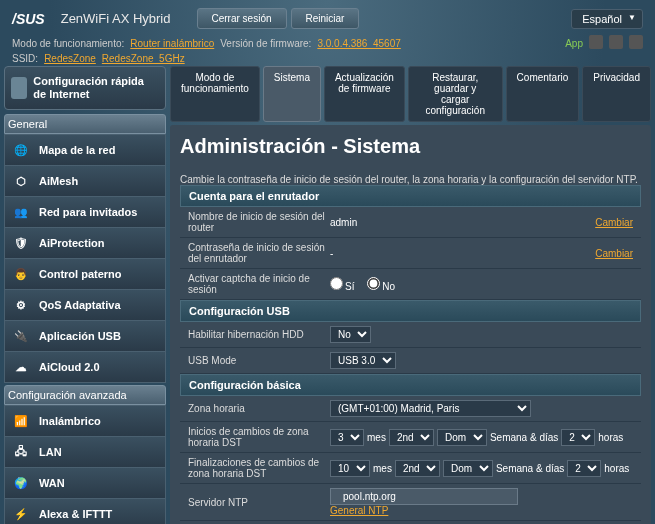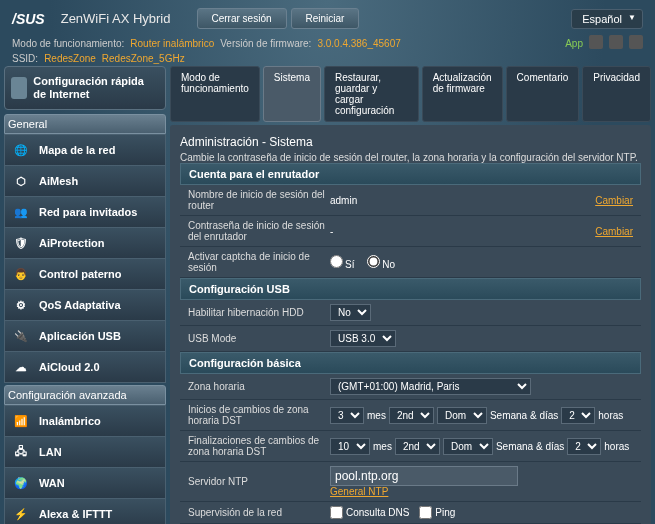--- a/index.html
+++ b/index.html
@@ -6,46 +6,46 @@
 body{background:#2c4a5e;width:655px;height:524px;overflow:hidden;font-size:11px;color:#fff}
 .outer{background:radial-gradient(ellipse at top,#4a6b7e 0%,#2c4a5e 60%);padding:4px}
 .topbar{display:flex;align-items:center;padding:4px 8px;gap:16px}
 .logo{font-weight:bold;font-size:14px;font-style:italic;color:#fff}
 .model{font-size:13px;color:#e8e8e8}
 .topbtns{display:flex;gap:4px;margin-left:10px}
 .topbtn{background:linear-gradient(#5a7485,#3e5766);border:1px solid #6a8090;padding:4px 14px;font-size:10px;color:#fff;border-radius:3px;cursor:pointer}
 .lang{margin-left:auto;background:#2a3d4a;border:1px solid #4a5e6e;padding:3px 20px 3px 10px;color:#fff;font-size:11px;border-radius:3px;position:relative}
 .lang::after{content:"▼";position:absolute;right:6px;font-size:8px}
 .inforow{display:flex;align-items:flex-end;padding:2px 8px;font-size:10px;color:#ccc;gap:6px}
-.inforow a{color:#f0a830;}
+.inforow a{color:#f0a830;text-decoration:underline}
 .sp{flex:1}
 .appicon{width:14px;height:14px;background:#555;border-radius:2px}
 .main{display:flex;gap:4px}
 .sidebar{width:162px;flex-shrink:0}
 .qs{background:linear-gradient(#3a5060,#2a3a48);border:1px solid #5a7080;border-radius:4px;padding:8px 6px;margin-bottom:4px;display:flex;align-items:center;gap:6px}
 .qsicon{width:22px;height:22px;background:#6a8595;border-radius:3px}
 .qs-text{font-size:11px;font-weight:bold;line-height:1.2}
 .cat{background:linear-gradient(#6a8090,#4a6070);text-align:left;padding:3px;font-size:11px;border-radius:3px 3px 0 0;margin-top:2px;border:1px solid #7a90a0}
 .navitem{background:linear-gradient(#3a5060,#2a3a48);border:1px solid #4a6070;padding:5px 6px;display:flex;align-items:center;gap:8px;font-size:11px;font-weight:bold;cursor:pointer;border-top:none}
 .navitem:first-of-type{border-top:1px solid #4a6070}
 .nicon{width:20px;height:20px;flex-shrink:0;display:flex;align-items:center;justify-content:center}
 .content{flex:1;min-width:0}
 .tabs{display:flex;gap:3px;margin-bottom:3px}
-.tab{background:#2a3a48;padding:5px 10px;font-size:10px;text-align:left;border-radius:3px;cursor:pointer;line-height:1.1;border:1px solid #3a4a58}
+.tab{background:#2a3a48;padding:5px 10px;font-size:10px;text-align:center;border-radius:3px;cursor:pointer;line-height:1.1;border:1px solid #3a4a58}
 .tab.active{background:#4a5a68;border:1px solid #6a7a88}
 .panel{background:#3a4a58;padding:10px;border-radius:3px}
-.ptitle{font-size:12px;font-weight:normal;margin-bottom:3px;color:#fff}
+.ptitle{font-size:20px;font-weight:bold;margin-bottom:16px;color:#fff}
 .pdesc{font-size:10px;color:#ddd;}
 .shead{background:linear-gradient(#3a5a6a,#2a4a5a);padding:4px 8px;font-size:11px;font-weight:bold;color:#fff;border:1px solid #4a6a7a}
 .srow{display:flex;align-items:center;padding:4px 8px;background:#3a4a58;border-bottom:1px solid #2a3a48;font-size:10px;min-height:22px}
 .srow .lbl{width:142px;flex-shrink:0;color:#ddd}
 .srow .val{color:#fff}
 .chg{color:#f0a830;text-decoration:underline;margin-left:auto;cursor:pointer;font-size:10px}
 .sel{background:#2a3a48;border:1px solid #5a6a78;color:#fff;padding:1px 3px;font-size:10px}
-.inp{background:#4a5a68;border:1px solid #6a7a88;color:#fff;padding:2px 4px;font-size:12px}
+.inp{background:#4a5a68;border:1px solid #6a7a88;color:#fff;padding:2px 12px;font-size:10px}
 input[type=radio]{margin-right:2px;accent-color: #fff;}
 .rlabel{margin-right:10px;font-size:10px}
 .link2{color:#f0a830;text-decoration:underline;font-size:10px;cursor:pointer}
 .dstrow{display:flex;gap:3px;align-items:center;flex-wrap:wrap}
 label.ck{display:flex;align-items:center;gap:3px;margin-right:10px;font-size:10px}
 </style>
 </head>
 <body>
 
 <div class="outer">
@@ -135,22 +135,22 @@
             <span class="nicon">⚡</span>
             <span>Alexa &amp; IFTTT</span>
           </div>
         </div>
 </div>
 
 <div class="content">
   <div class="tabs" id="tabs">
           <div class="tab">Modo de funcionamiento</div>
           <div class="tab active">Sistema</div>
+          <div class="tab">Actualización de firmware</div>
           <div class="tab">Restaurar, guardar y cargar configuración</div>
-          <div class="tab">Actualización de firmware</div>
           <div class="tab">Comentario</div>
           <div class="tab">Privacidad</div>
         </div>
   <div class="panel">
     <div class="ptitle">Administración - Sistema</div>
     <div class="pdesc">Cambie la contraseña de inicio de sesión del router, la zona horaria y la configuración del servidor NTP.</div>
 
     <div class="shead">Cuenta para el enrutador</div>
     <div class="srow">
       <span class="lbl">Nombre de inicio de sesión del router</span>

